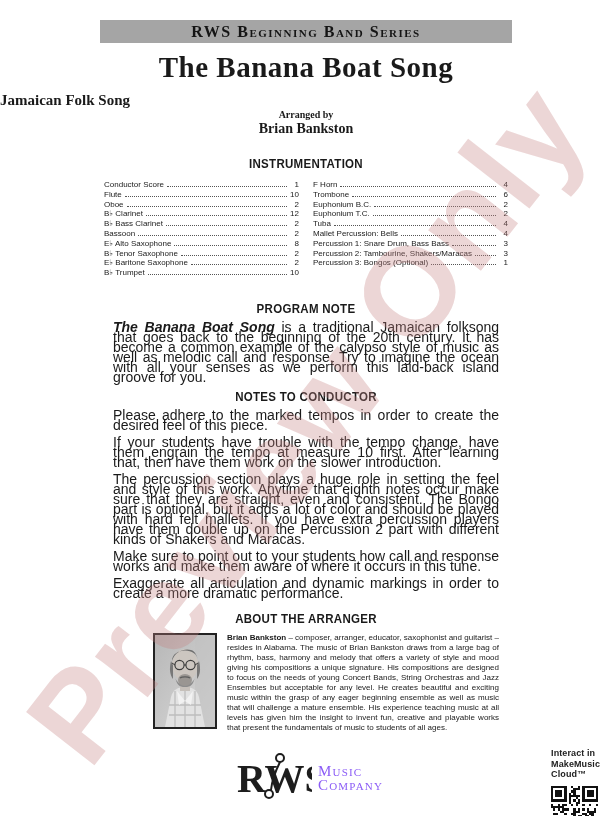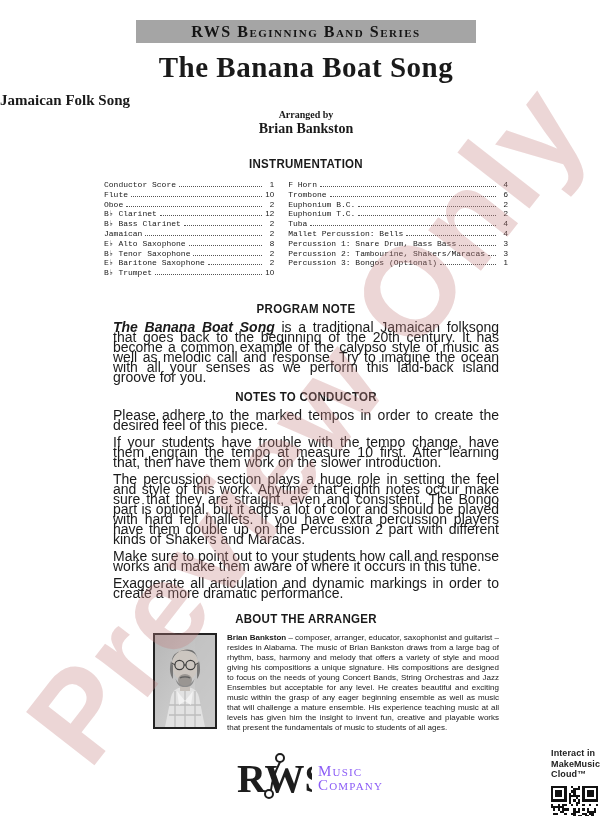--- a/index.html
+++ b/index.html
@@ -4,21 +4,21 @@
 <style>
   html,body{margin:0;padding:0;background:#e9e9e9;}
   .page{
     position:relative; width:612px; height:816px; margin:0 auto;
     background:#ffffff; overflow:hidden;
     font-family:"Liberation Sans", sans-serif; color:#1a1a1a;
     box-shadow:0 0 6px rgba(0,0,0,.25);
   }
   
   .series-bar{
-    width:340px; height:23px; margin:20px auto 0; background:#a5a5a5;
+    width:412px; height:23px; margin:20px auto 0; background:#a5a5a5;
     text-align:center; line-height:23px;
     font-family:"Liberation Serif", serif; font-variant:small-caps;
     font-size:16px; letter-spacing:1.5px; color:#151515; font-weight:600;
   }
   .title{
     margin-top:8px; text-align:center;
     font-family:"Liberation Serif", serif; font-size:29px; font-weight:600;
     letter-spacing:.5px;
   }
   .subtitle{
@@ -35,21 +35,21 @@
   }
   
   .sec-heading{
     text-align:center; font-size:12px; font-weight:bold; letter-spacing:.3px;
     transform:scaleX(.96);
   }
   
   .inst-wrap{margin:9px 104px 0; display:flex; gap:14px;}
   .inst-col{flex:1;}
   .inst-row{display:flex; align-items:baseline; height:9.8px; font-size:8px;}
-  .inst-name{white-space:nowrap;font-family:Liberation Mono, monospace;}
+  .inst-name{white-space:nowrap;}
   .inst-dots{flex:1; border-bottom:1px dotted #555; margin:0 3px 2px 3px; min-width:8px;}
   .inst-count{text-align:right; min-width:9px;}
   
   .body-col{margin:6px 113px 0; font-size:14px; line-height:10px; text-align:justify;}
   .body-col p{margin:0 0 7px 0;}
   .bi{font-weight:bold; font-style:italic;}
   .closing{position:relative;}
   .signature{position:absolute; left:32px; bottom:-25px; transform:rotate(-4deg);}
   
   .about-wrap{margin:7px 113px 0; display:flex; gap:10px;padding-left:40px;}
@@ -112,21 +112,21 @@
           <span class="inst-count">12</span>
         </div>
 
         <div class="inst-row">
           <span class="inst-name">B♭ Bass Clarinet</span>
           <span class="inst-dots"></span>
           <span class="inst-count">2</span>
         </div>
 
         <div class="inst-row">
-          <span class="inst-name">Jamaican</span>
+          <span class="inst-name">Bassoon</span>
           <span class="inst-dots"></span>
           <span class="inst-count">2</span>
         </div>
 
         <div class="inst-row">
           <span class="inst-name">E♭ Alto Saxophone</span>
           <span class="inst-dots"></span>
           <span class="inst-count">8</span>
         </div>
 

